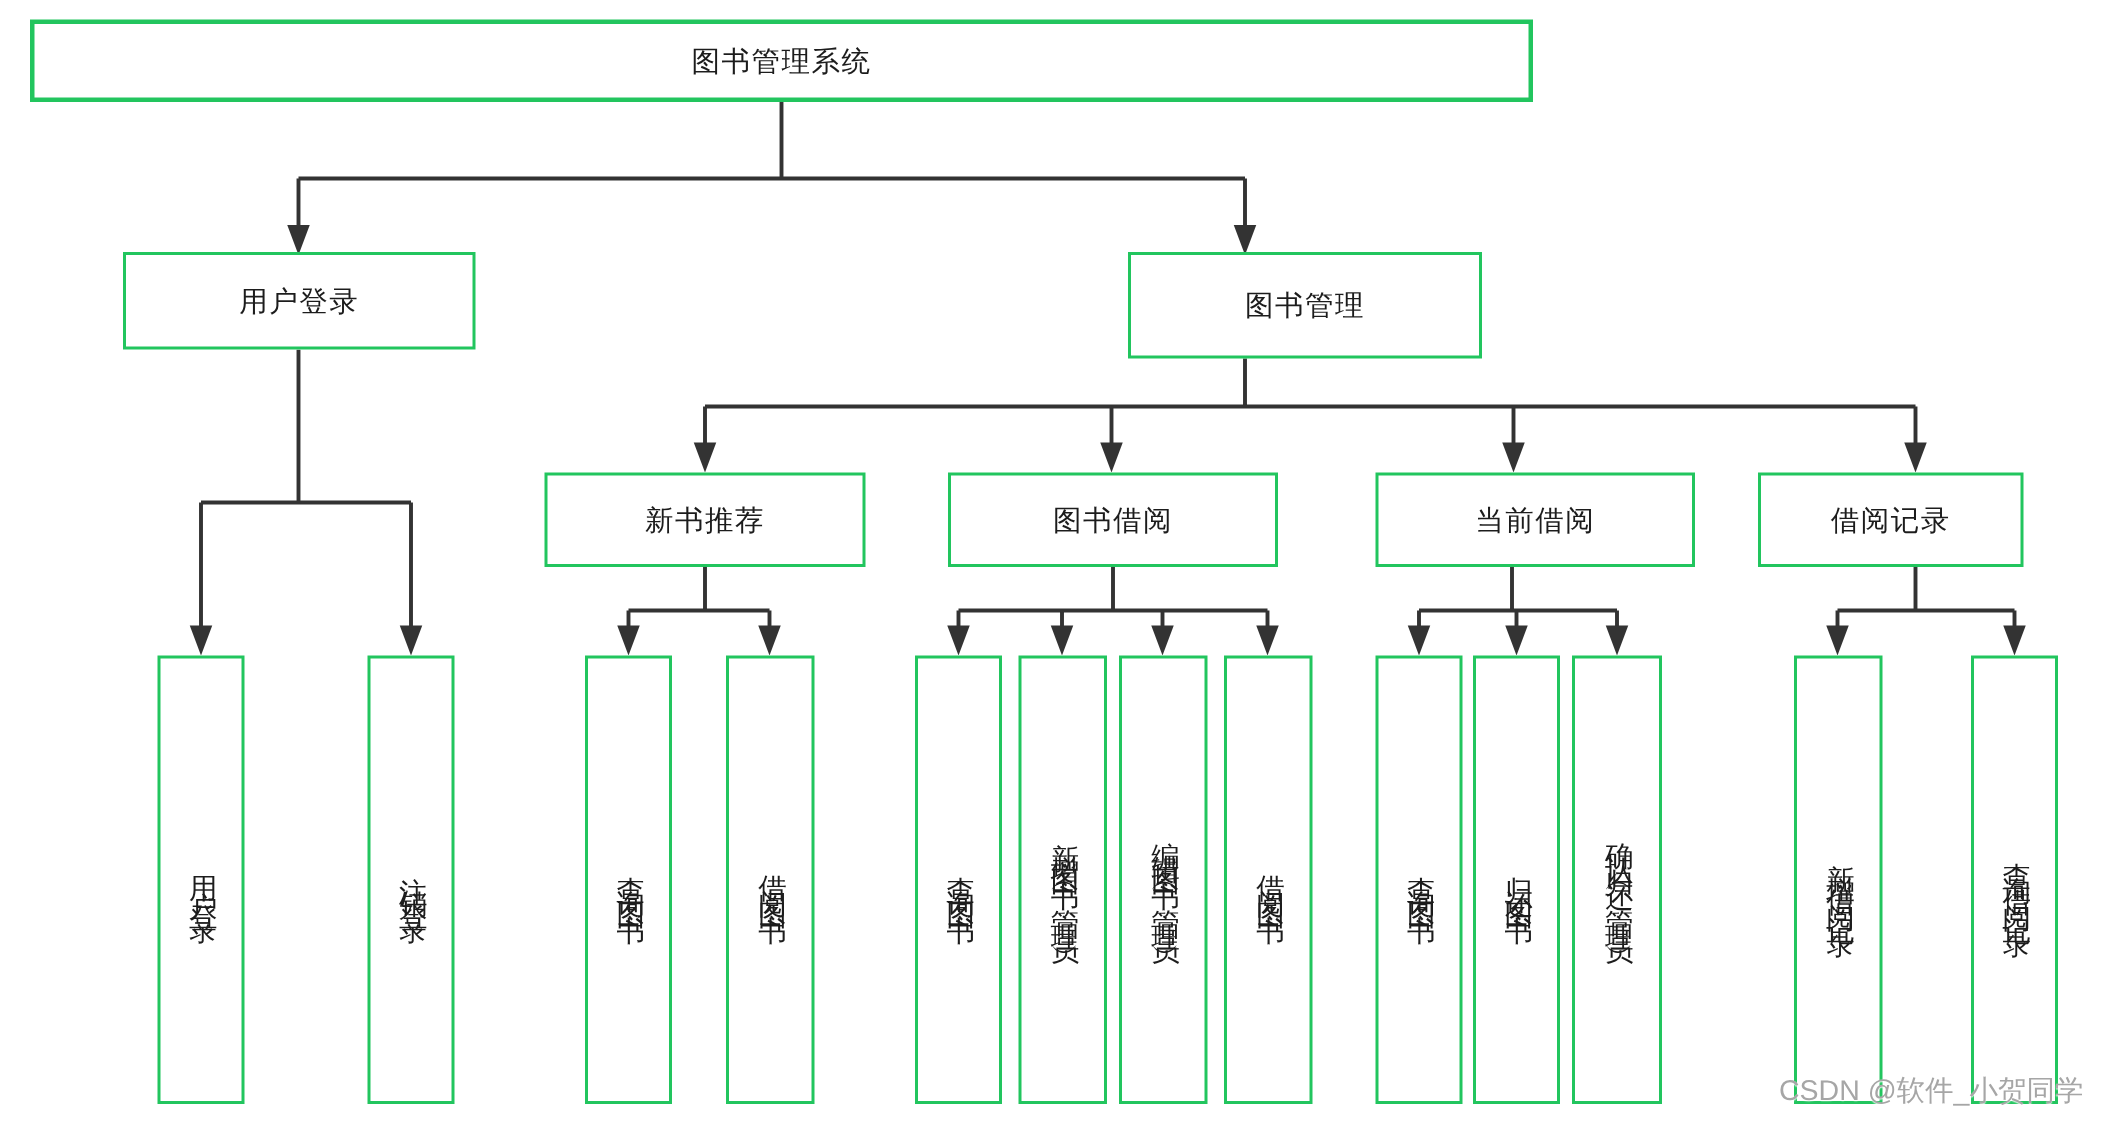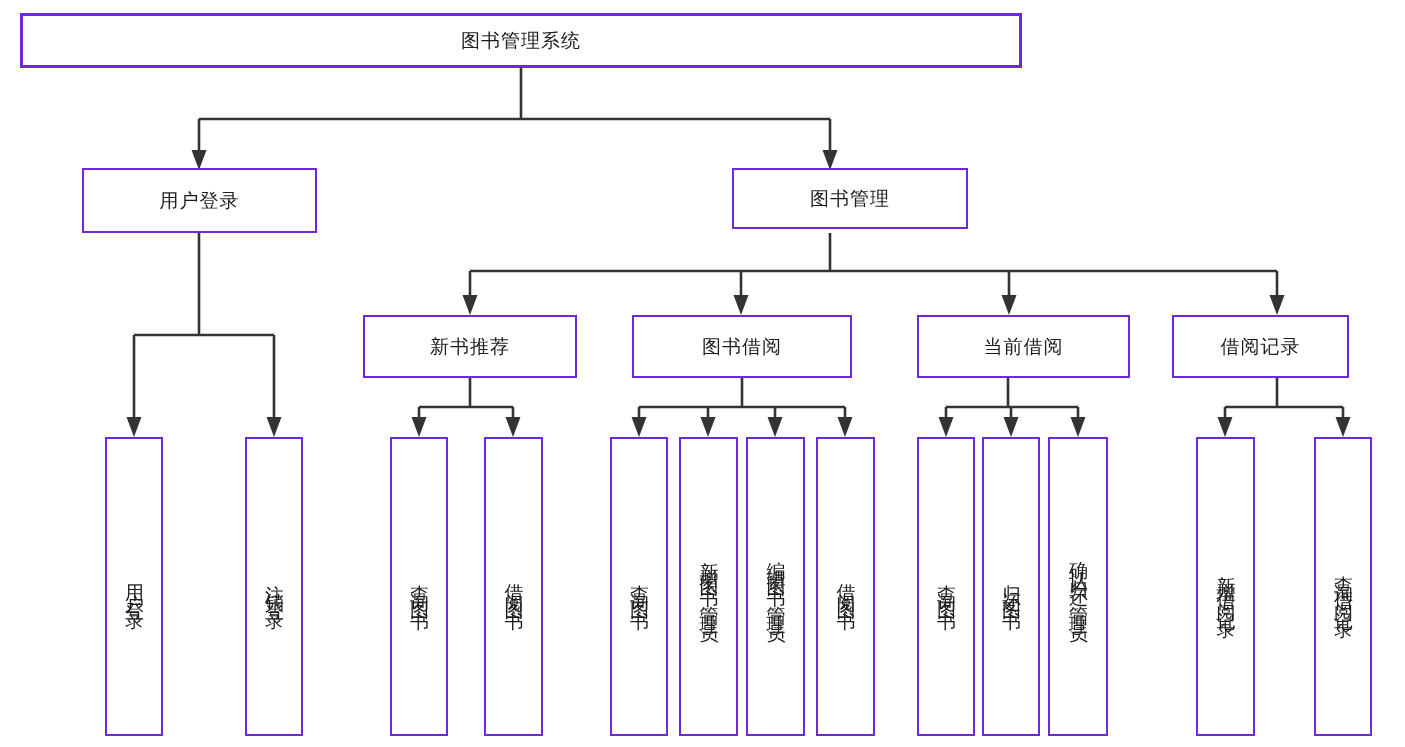--- a/index.html
+++ b/index.html
@@ -11,21 +11,21 @@
   .stage {
     position: relative;
     width: 1405px;
     height: 747px;
     background: #ffffff;
     overflow: hidden;
   }
   .node {
     position: absolute;
     box-sizing: border-box;
-    border: 2px solid #6d28d9;
+    border: 2px solid #22c55e;
     background: #ffffff;
     display: flex;
     align-items: center;
     justify-content: center;
     color: #1c1c1c;
     font-size: 19px;
     letter-spacing: 1px;
   }
   .node .lbl { white-space: nowrap; }
   .node .lbl.v {
@@ -108,21 +108,21 @@
     </g>
   </svg>
 
   <div class="node" style="left:20px; top:13px; width:1002px; height:55px; border-width:3px;">
     <span class="lbl">图书管理系统</span>
   </div>
 
   <div class="node" style="left:82px; top:168px; width:235px; height:65px;">
     <span class="lbl">用户登录</span>
   </div>
-  <div class="node" style="left:732px; top:168px; width:236px; height:61px;">
+  <div class="node" style="left:752px; top:168px; width:236px; height:71px;">
     <span class="lbl">图书管理</span>
   </div>
 
   <div class="node" style="left:363px; top:315px; width:214px; height:63px;">
     <span class="lbl">新书推荐</span>
   </div>
   <div class="node" style="left:632px; top:315px; width:220px; height:63px;">
     <span class="lbl">图书借阅</span>
   </div>
   <div class="node" style="left:902px; top:315px; width:213px; height:63px;margin-left:15px;">
@@ -169,14 +169,15 @@
     <span class="lbl v">确认归还（管理员）</span>
   </div>
 
   <div class="node" style="left:1196px; top:437px; width:59px; height:299px;">
     <span class="lbl v">新增借阅记录</span>
   </div>
   <div class="node" style="left:1314px; top:437px; width:58px; height:299px;">
     <span class="lbl v">查询借阅记录</span>
   </div>
 
+  <div class="watermark">CSDN @软件_小贺同学</div>
 
 </div>
 
 </body></html>

